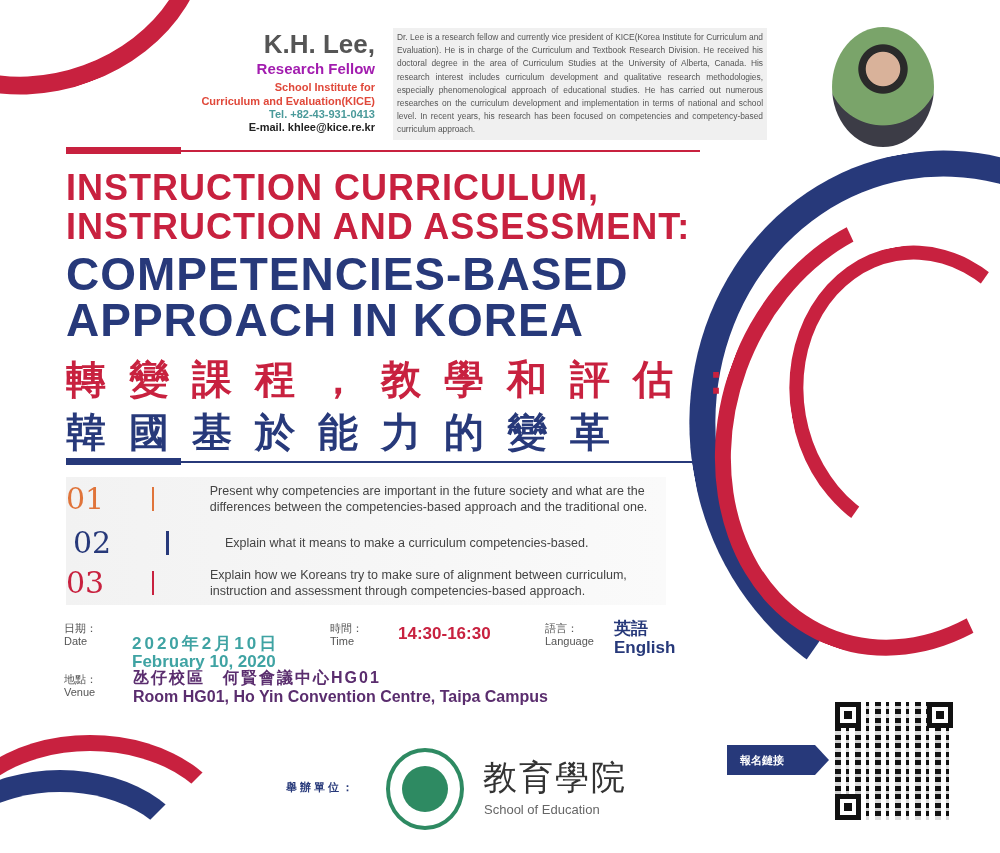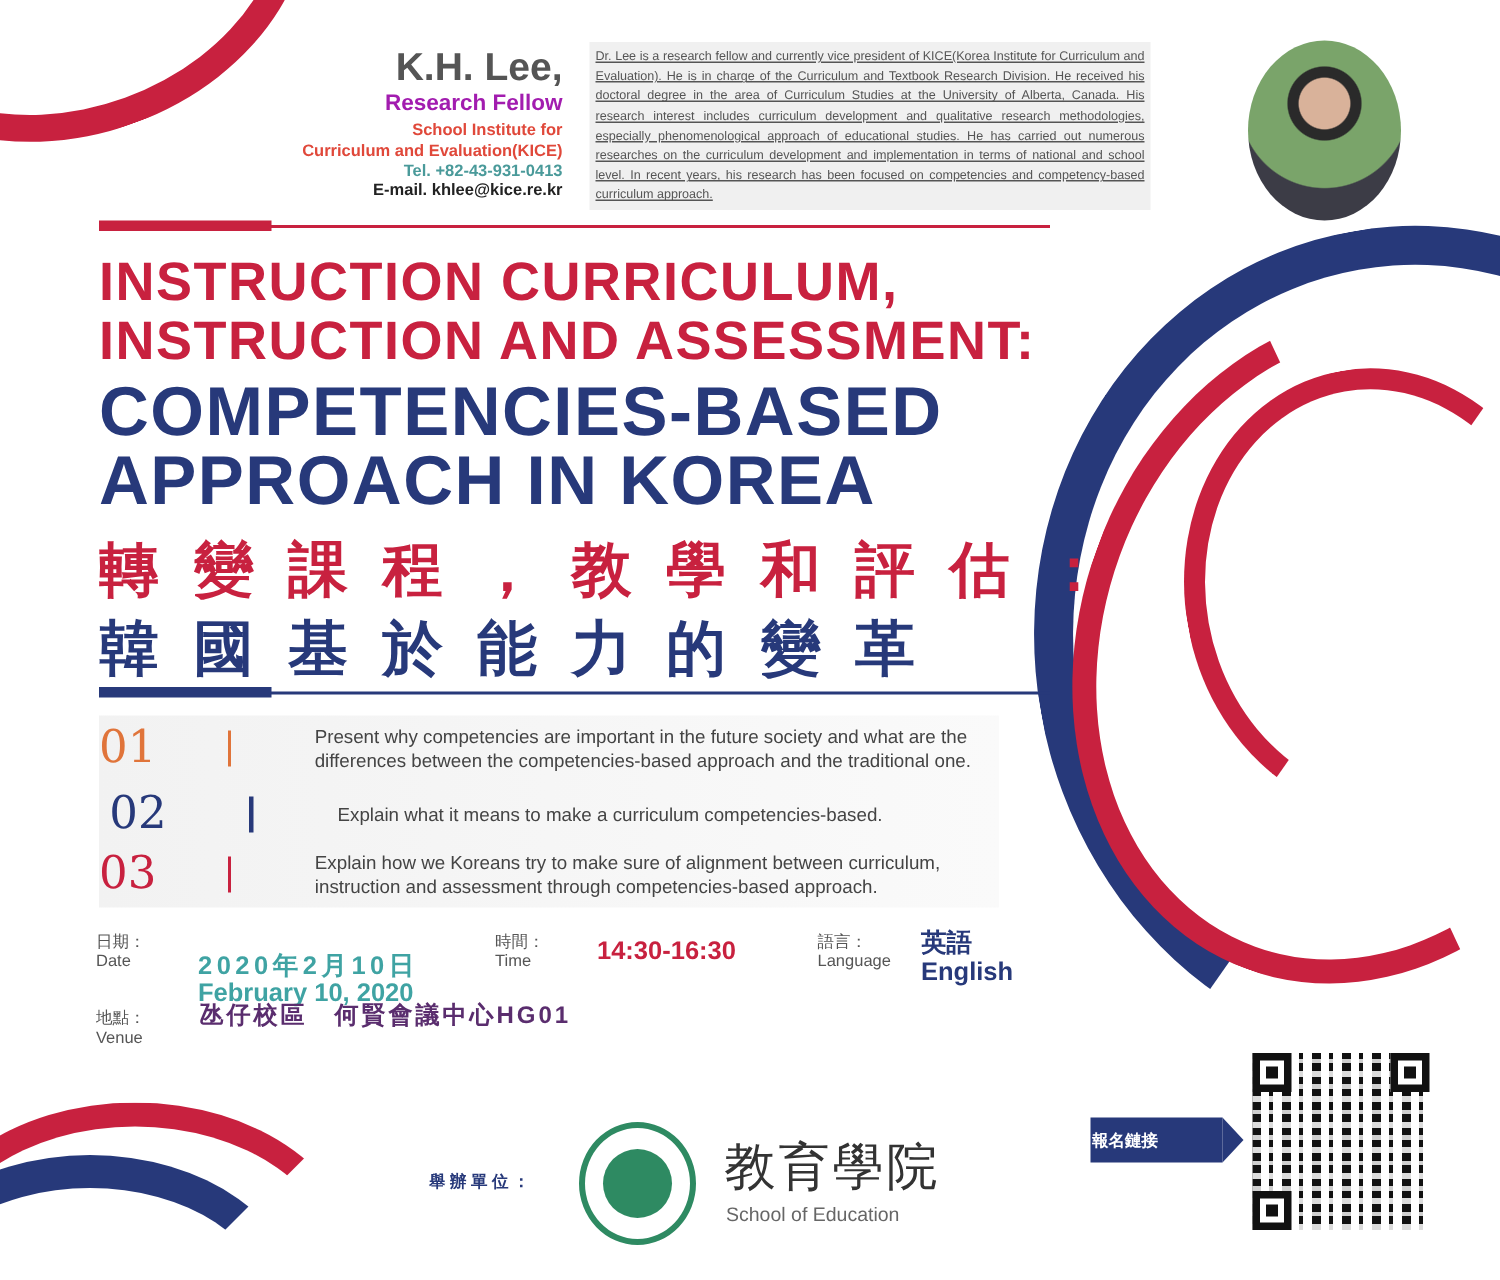--- a/index.html
+++ b/index.html
@@ -5,21 +5,21 @@
   html,body{margin:0;padding:0;}
   body{width:1000px;height:853px;position:relative;overflow:hidden;background:#ffffff;font-family:"Liberation Sans","DejaVu Sans",sans-serif;}
   .abs{position:absolute;}
   
   .arc{position:absolute;border-radius:50%;box-sizing:border-box;}
   .speaker-name{right:625px;top:30px;text-align:right;font-weight:bold;color:#555;font-size:26px;line-height:28px;}
   .speaker-title{right:625px;top:60px;text-align:right;font-weight:bold;color:#a21caf;font-size:15px;}
   .speaker-org{right:625px;top:80px;text-align:right;font-weight:bold;color:#e0483a;font-size:11px;line-height:14px;}
   .speaker-tel{right:625px;top:108px;text-align:right;font-weight:bold;color:#4a9a9a;font-size:11px;}
   .speaker-email{right:625px;top:121px;text-align:right;font-weight:bold;color:#222;font-size:11px;}
-  .bio{left:393px;top:28px;width:374px;background:#f0f0f0;padding:3px 4px;font-size:8.4px;line-height:13.2px;color:#555;text-align:justify;box-sizing:border-box;text-decoration:underline;}
+  .bio{left:393px;top:28px;width:374px;background:#f0f0f0;padding:3px 4px;font-size:8.4px;line-height:13.2px;color:#555;text-align:justify;box-sizing:border-box;}
   .photo{left:832px;top:27px;width:102px;height:120px;border-radius:50%;background:radial-gradient(circle at 50% 35%,#d9b29a 0 18%,#2a2a2a 19% 26%,#7aa46a 27% 60%,#3c3c46 61%);overflow:hidden;}
   .rule-top{left:66px;top:150px;width:634px;height:2px;background:#c8213f;}
   .rule-top-thick{left:66px;top:147px;width:115px;height:7px;background:#c8213f;}
   .rule-bot{left:66px;top:461px;width:634px;height:2px;background:#27397a;}
   .rule-bot-thick{left:66px;top:458px;width:115px;height:7px;background:#27397a;}
   .title-red{left:66px;color:#c8213f;font-weight:bold;font-size:36px;line-height:40px;letter-spacing:1px;}
   .title-blue{left:66px;color:#27397a;font-weight:bold;font-size:46px;line-height:48px;letter-spacing:1px;}
   .zh-red{left:66px;top:352px;color:#c8213f;font-weight:bold;font-size:40px;letter-spacing:23px;}
   .zh-blue{left:66px;top:405px;color:#27397a;font-weight:bold;font-size:40px;letter-spacing:23px;}
   .points{left:66px;top:477px;width:600px;height:128px;background:linear-gradient(90deg,#f2f2f2,#fafafa);}
@@ -30,21 +30,21 @@
   .lbl{font-size:11px;line-height:13px;color:#555;}
   .val-teal{color:#3fa3a3;font-weight:bold;font-size:17px;line-height:18px;}
   .val-red{color:#c8213f;font-weight:bold;font-size:17px;}
   .val-blue{color:#27397a;font-weight:bold;font-size:17px;line-height:19px;}
   .val-purple{color:#5a2d6e;font-weight:bold;font-size:16px;line-height:19px;}
   .org-label{left:286px;top:780px;color:#27397a;font-weight:bold;font-size:11px;letter-spacing:3px;}
   .logo{left:386px;top:748px;width:78px;height:82px;border-radius:50%;border:4px solid #2e8a62;box-sizing:border-box;background:#fff;}
   .logo-inner{position:absolute;left:12px;top:14px;width:46px;height:46px;border-radius:50%;background:#2e8a62;}
   .school-zh{left:483px;top:755px;color:#333;font-size:34px;font-family:"DejaVu Serif","Liberation Serif",serif;letter-spacing:2px;}
   .school-en{left:484px;top:802px;color:#666;font-size:13px;}
-  .reg-btn{left:727px;top:745px;width:88px;height:30px;background:#27397a;color:#fff;font-weight:bold;font-size:11px;display:flex;align-items:center;padding-left:1px;box-sizing:border-box;}
+  .reg-btn{left:727px;top:745px;width:88px;height:30px;background:#27397a;color:#fff;font-weight:bold;font-size:11px;display:flex;align-items:center;padding-left:13px;box-sizing:border-box;}
   .reg-arrow{left:815px;top:745px;width:0;height:0;border-top:15px solid transparent;border-bottom:15px solid transparent;border-left:14px solid #27397a;}
   .qr{left:835px;top:702px;width:118px;height:118px;background:
     repeating-linear-gradient(90deg,#111 0 6px,#fff 6px 11px,#111 11px 14px,#fff 14px 20px),
     #fff;}
   .qr-mask{position:absolute;background:repeating-linear-gradient(0deg,rgba(255,255,255,.85) 0 4px,transparent 4px 9px,rgba(255,255,255,.8) 9px 12px,transparent 12px 17px);inset:0;}
   .finder{position:absolute;width:26px;height:26px;border:5px solid #111;background:#fff;box-sizing:border-box;}
   .finder::after{content:"";position:absolute;left:4px;top:4px;width:8px;height:8px;background:#111;}
 </style>
 </head>
 <body>
@@ -116,20 +116,21 @@
 <div class="abs" style="left:614px;top:619px;">
   <div class="val-blue">英語</div>
   <div class="val-blue">English</div>
 </div>
 <div class="abs" style="left:64px;top:673px;">
   <div class="lbl">地點：</div>
   <div class="lbl">Venue</div>
 </div>
 <div class="abs" style="left:133px;top:668px;">
   <div class="val-purple" style="letter-spacing:2px">氹仔校區　何賢會議中心HG01</div>
+  <div class="val-purple">Room HG01, Ho Yin Convention Centre, Taipa Campus</div>
 </div>
 
 <div class="abs org-label">舉辦單位：</div>
 <div class="abs logo">
     <div class="logo-inner"></div>
   </div>
 <div class="abs school-zh">教育學院</div>
 <div class="abs school-en">School of Education</div>
 <div class="abs reg-btn">報名鏈接</div>
 <div class="abs reg-arrow"></div>

